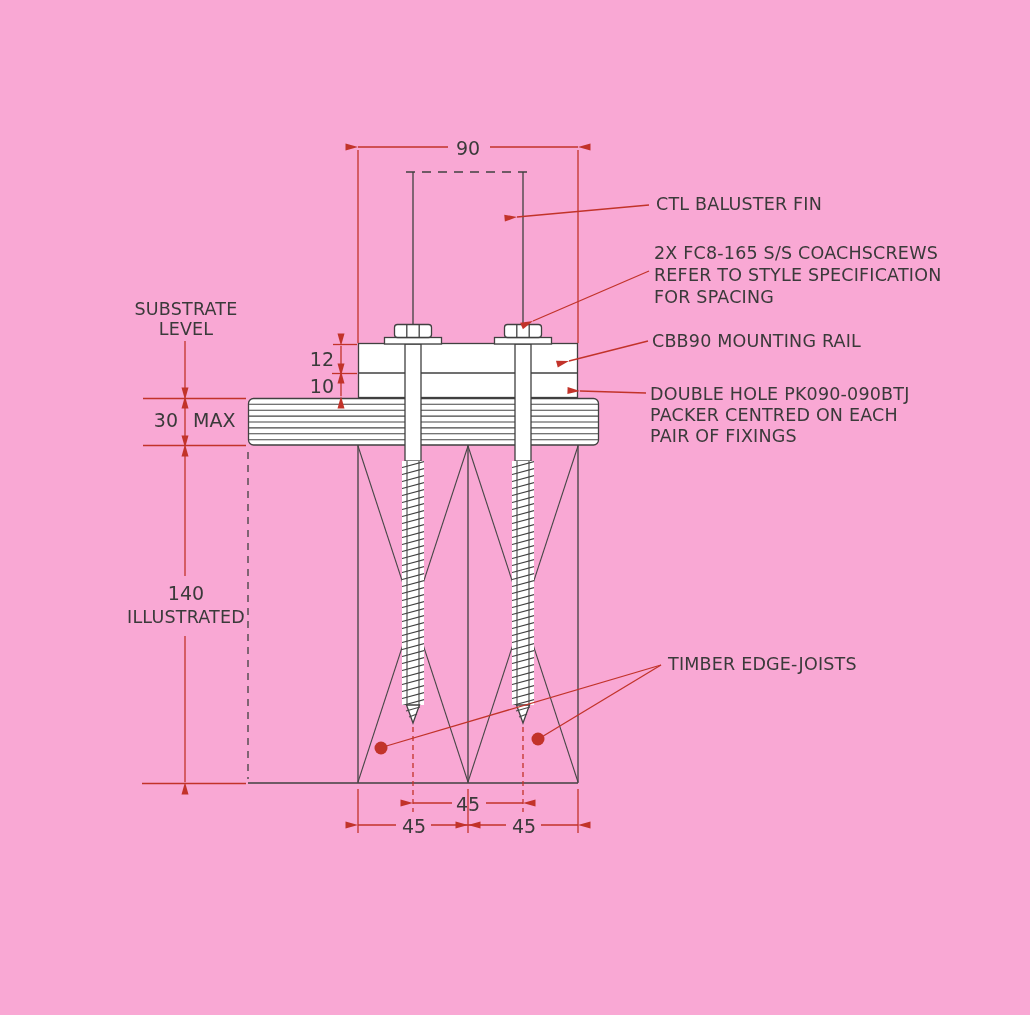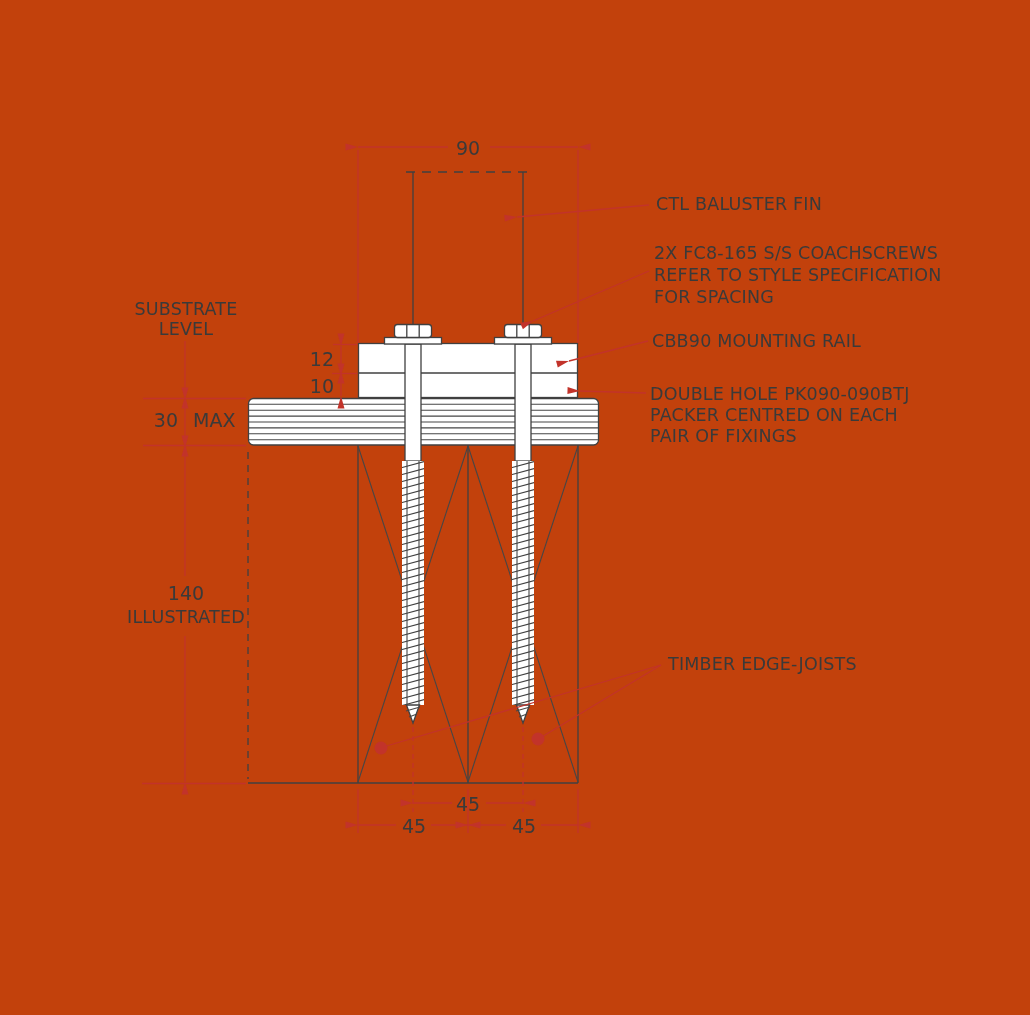--- a/index.html
+++ b/index.html
@@ -1,16 +1,16 @@
 <!DOCTYPE html>
 <html><head>
 <meta charset="utf-8">
 <style>
   html,body{margin:0;padding:0;background:#ffffff;}
-  .canvas{width:1030px;height:1015px;position:relative;background:#c2410c;overflow:hidden;}
+  .canvas{width:1030px;height:1015px;position:relative;background:#f9a8d4;overflow:hidden;}
   svg{display:block;}
   text{font-family:"DejaVu Sans","Liberation Sans",sans-serif;fill:#3a3a3a;}
   .lbl{font-size:17.5px;letter-spacing:0.2px;}
   .dim{font-size:19px;}
   .gline{stroke:#404040;stroke-width:1.3;fill:none;}
   .gthin{stroke:#464646;stroke-width:1.1;fill:none;}
   .wfill{fill:#ffffff;stroke:#404040;stroke-width:1.3;}
   .rline{stroke:#c2332a;stroke-width:1.3;fill:none;}
 </style>
 </head>

